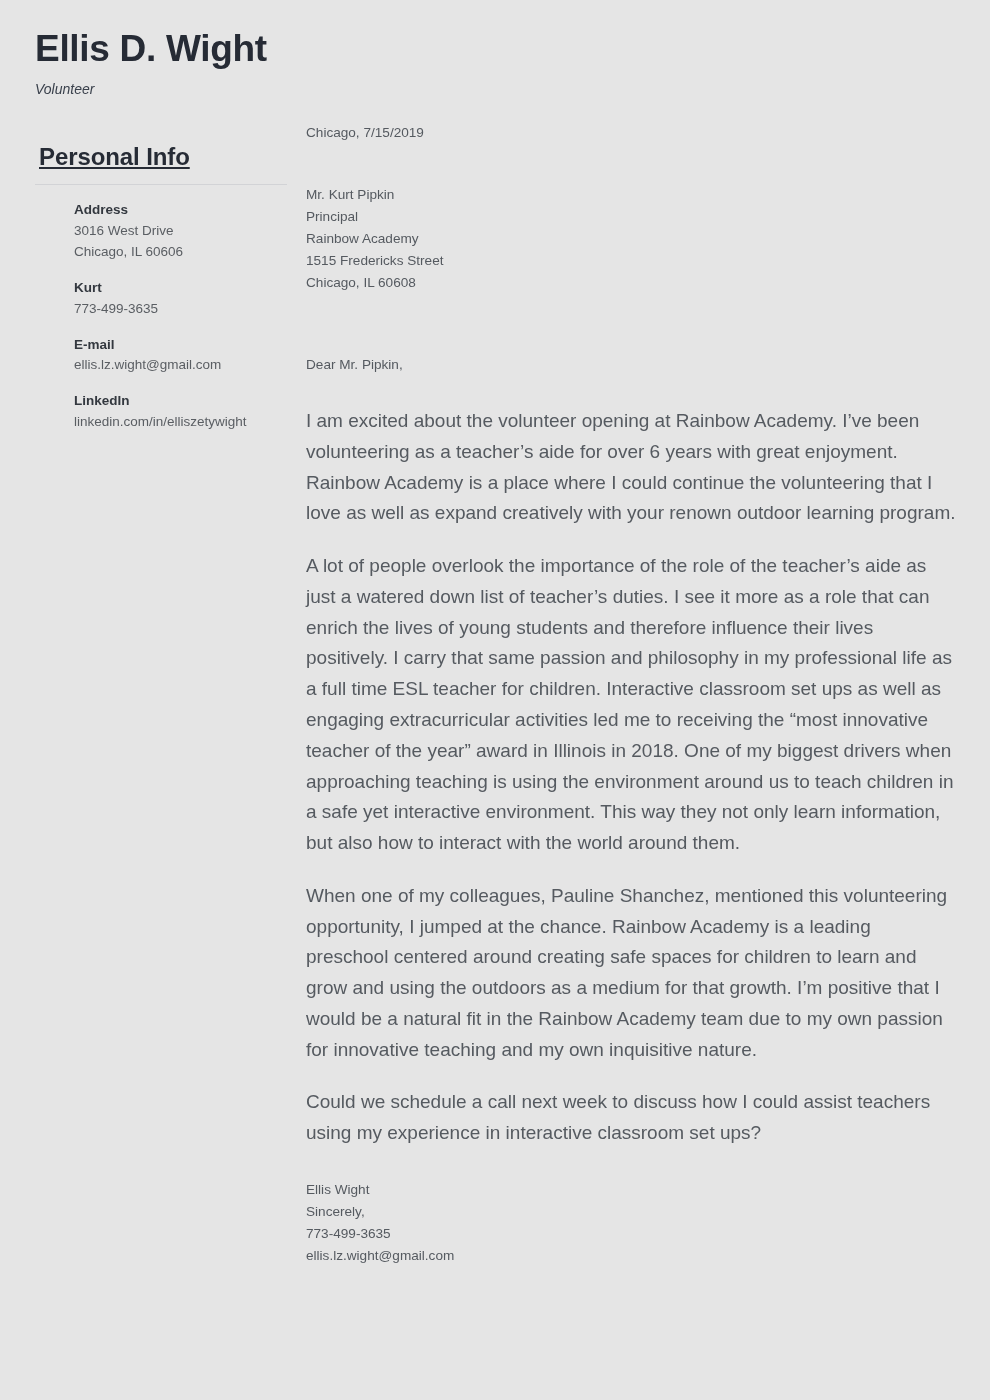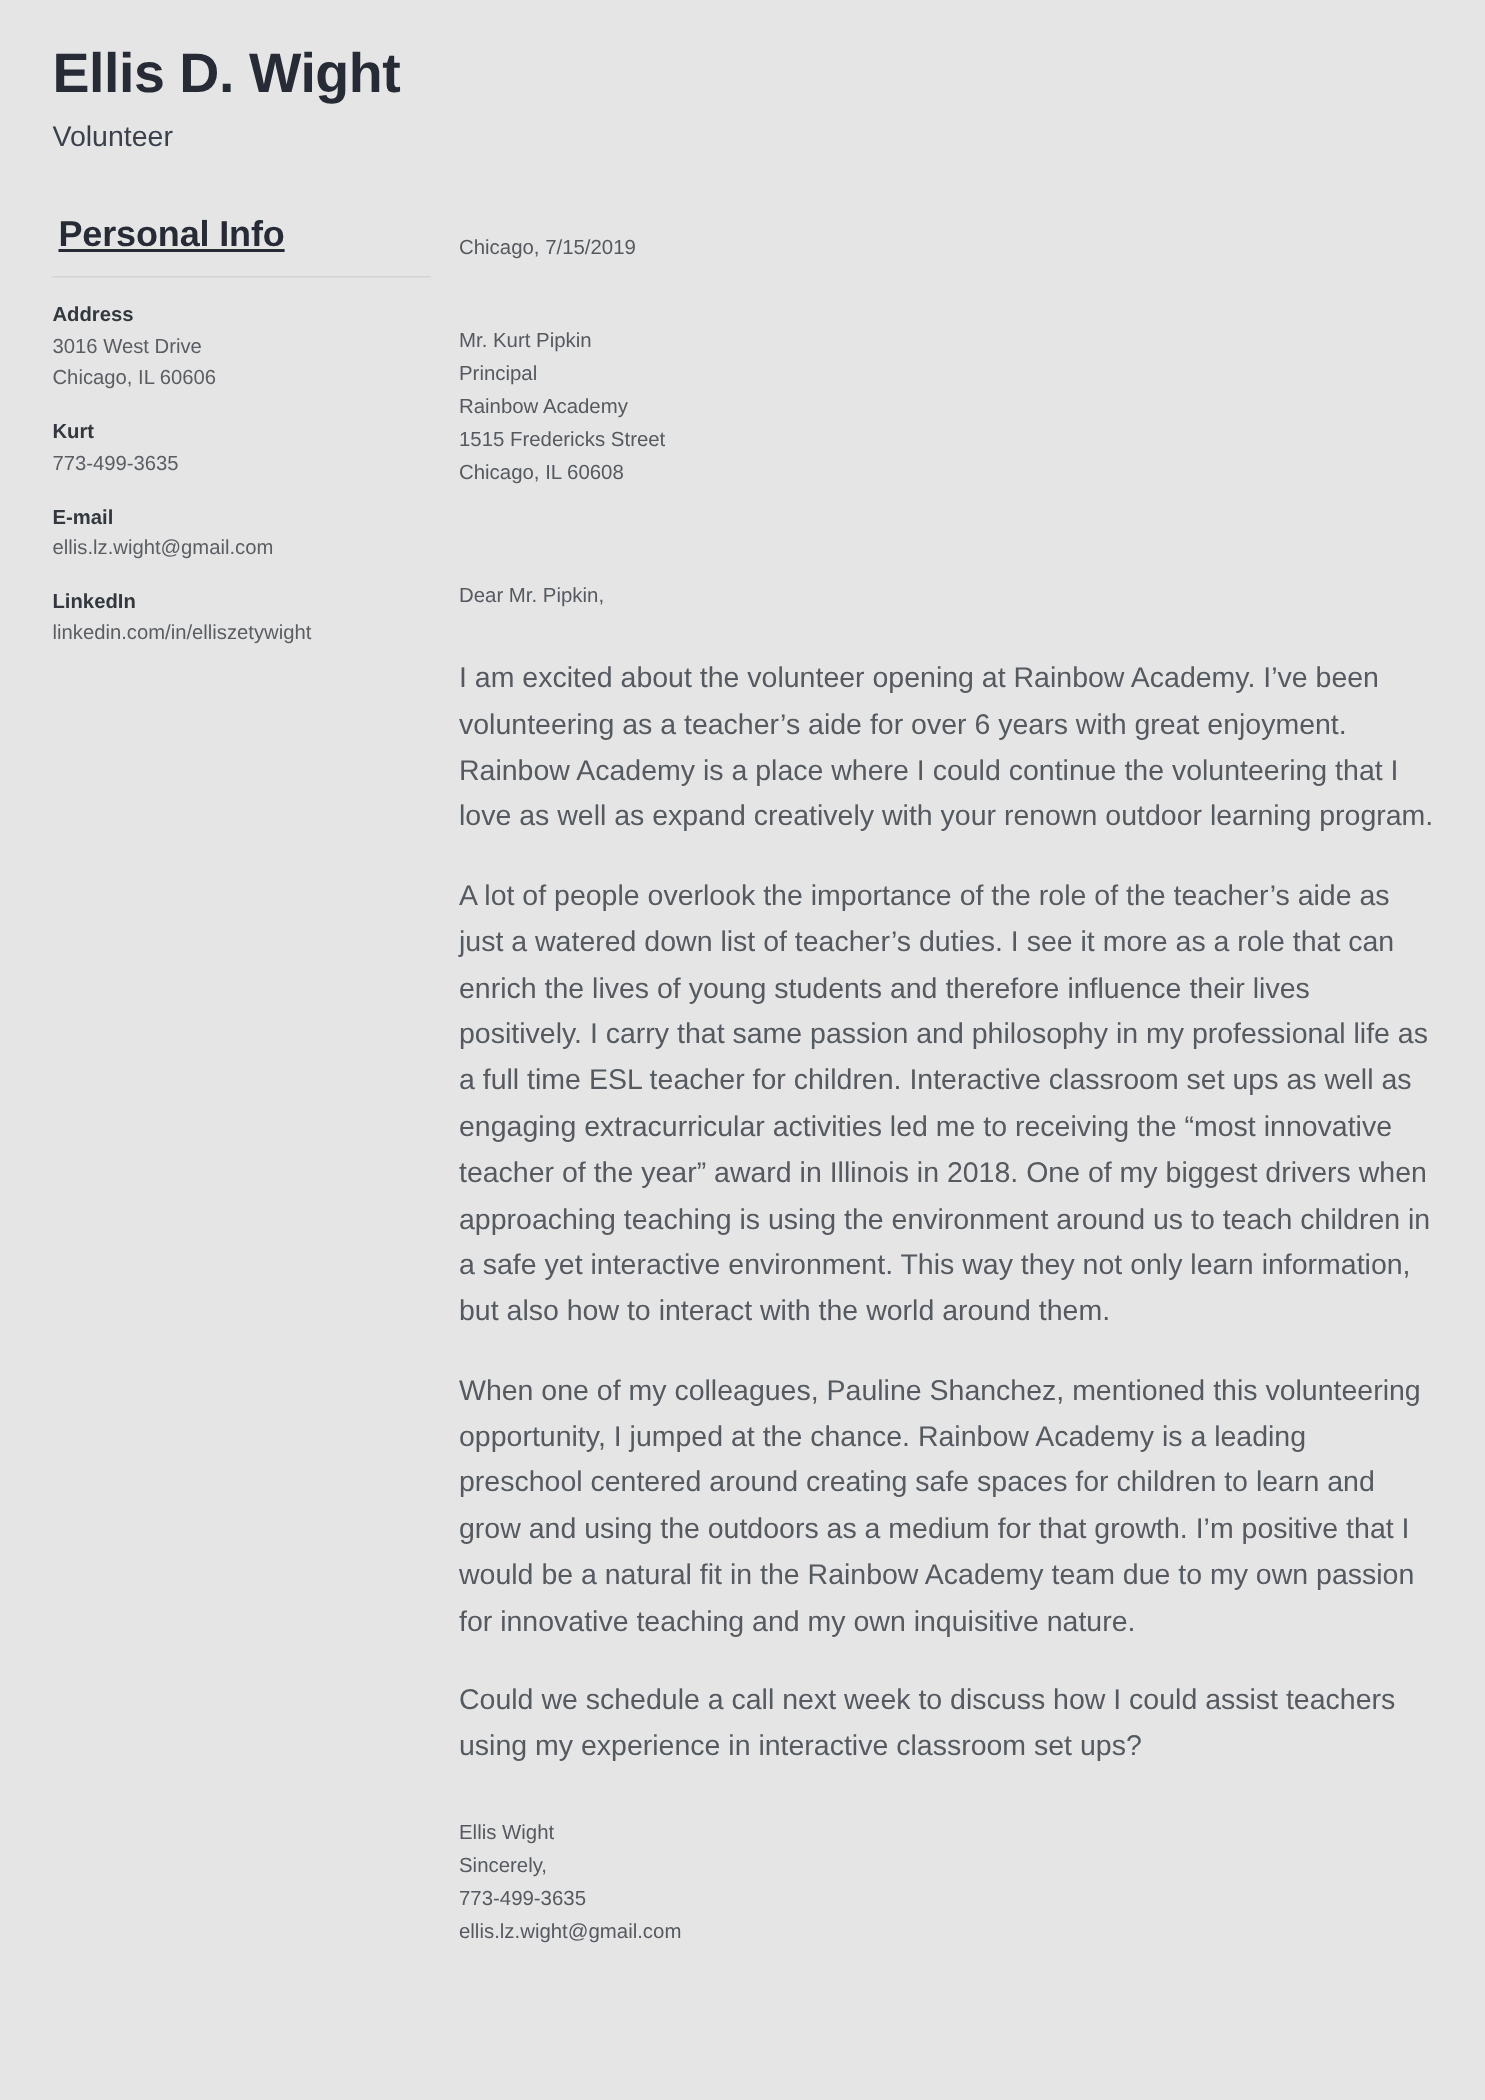--- a/index.html
+++ b/index.html
@@ -32,21 +32,22 @@
   }
   .cand-name {
     font-size: 37px;
     font-weight: bold;
     color: #262b35;
     letter-spacing: -0.3px;
     line-height: 1.15;
     margin: 0;
   }
   .cand-title {
-    font-size: 19px;
+    font-size: 14px;
+    font-style: italic;
     font-weight: normal;
     color: #3a414c;
     margin: 10px 0 0 0;
     line-height: 1.2;
   }
 
   
   .sidebar {
     position: absolute;
     left: 35px;
@@ -64,20 +65,21 @@
   }
   .sidebar-rule {
     height: 1px;
     background: #d2d3d6;
     width: 252px;
     margin: 12px 0 0 0;
     border: 0;
   }
   .info-group {
     margin-top: 15px;
+    margin-left: 39px;
   }
   .info-group:first-of-type {
     margin-top: 14px;
   }
   .info-label {
     font-size: 13.5px;
     font-weight: bold;
     color: #33383f;
     line-height: 1.45;
     margin: 0;
@@ -86,21 +88,21 @@
     font-size: 13.5px;
     color: #5a5e63;
     line-height: 1.62;
     margin: 0;
   }
 
   
   .letter {
     position: absolute;
     left: 306px;
-    top: 154px;
+    top: 122px;
     width: 650px;
   }
   .letter-line {
     font-size: 13.6px;
     color: #555a60;
     line-height: 1.62;
     margin: 0;
   }
   .block-date { margin-bottom: 0; }
   .addr-block { margin-top: 40px; }

